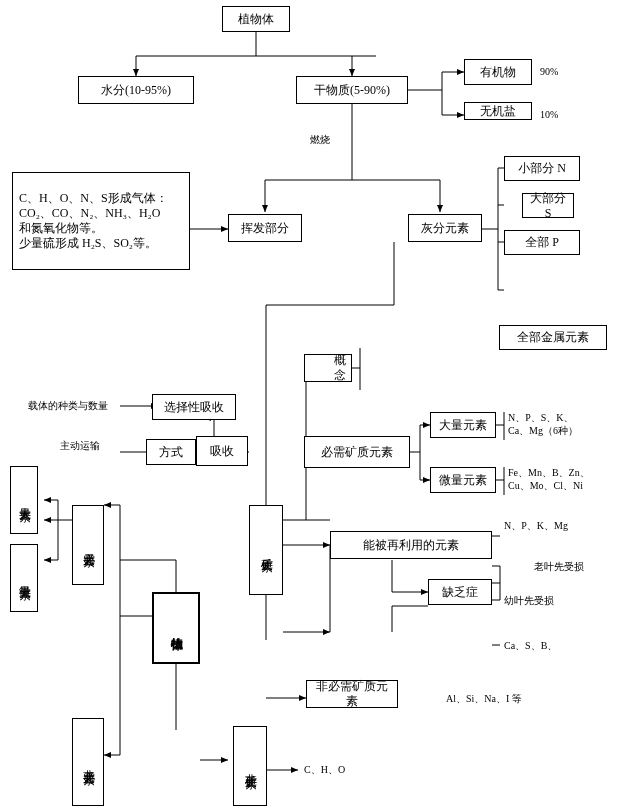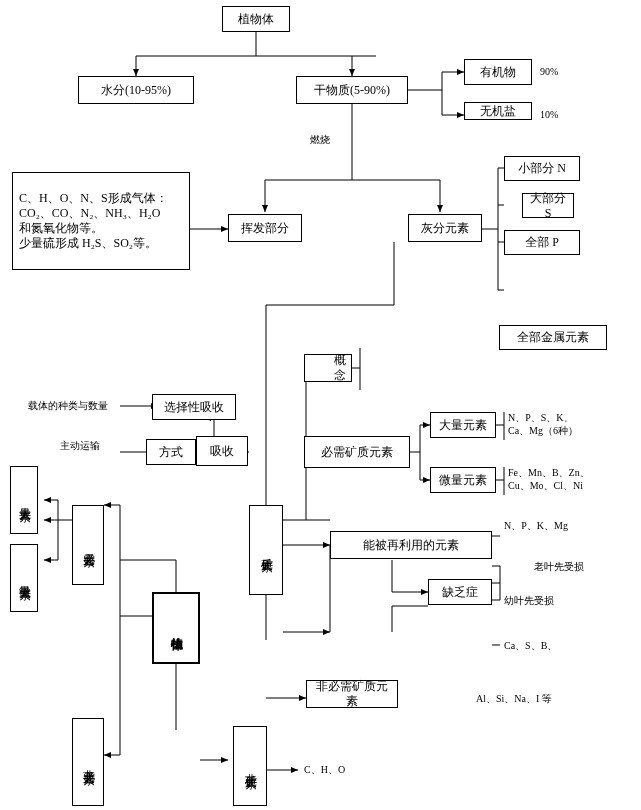--- a/index.html
+++ b/index.html
@@ -225,21 +225,21 @@
     <span>缺乏症</span>
   </div>
   <div class="txt" style="left:504px;top:560px;margin-left:30px;">老叶先受损</div>
   <div class="txt" style="left:504px;top:594px;">幼叶先受损</div>
 
   <div class="txt" style="left:504px;top:639px;">Ca、S、B、</div>
 
   <div class="box" style="left:306px;top:680px;width:92px;height:28px;">
     <span>非必需矿质元素</span>
   </div>
-  <div class="txt" style="left:446px;top:692px;margin-left:30px;">Al、Si、Na、I 等</div>
+  <div class="txt" style="left:446px;top:692px;">Al、Si、Na、I 等</div>
 
   <div class="vbox" style="left:10px;top:466px;width:28px;height:68px;">
     <span>大量元素</span>
   </div>
   <div class="vbox" style="left:10px;top:544px;width:28px;height:68px;">
     <span>微量元素</span>
   </div>
 
   <div class="vbox" style="left:72px;top:505px;width:32px;height:80px;">
     <span>必需元素</span>

